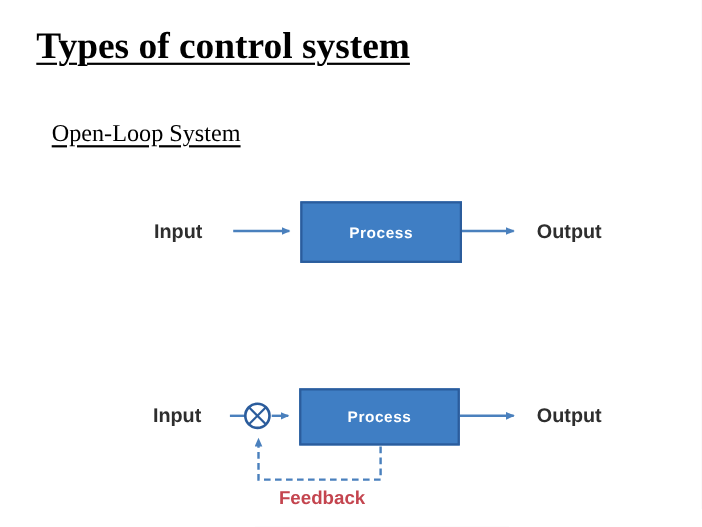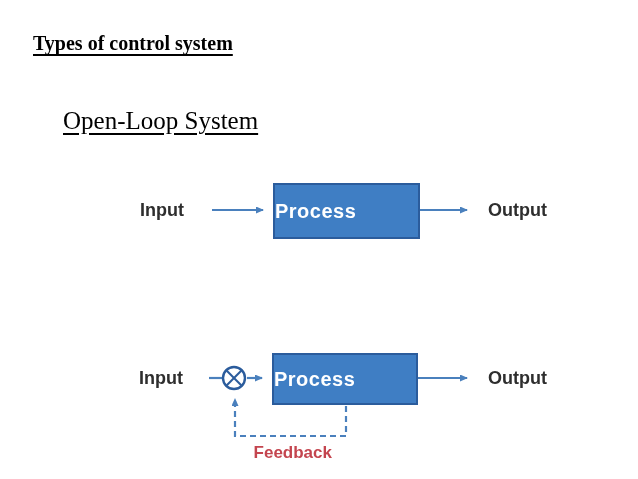--- a/index.html
+++ b/index.html
@@ -17,31 +17,31 @@
   .slide{
     position:relative;
     width:638px;height:479px;
     background:var(--bg);
     overflow:hidden;
     margin:0 auto;
   }
   .title{
     position:absolute;left:33px;top:27px;
     font-family:"Liberation Serif",serif;
-    font-weight:bold;font-size:20px;line-height:32px;
+    font-weight:bold;font-size:34px;line-height:32px;
     color:var(--heading);
     text-decoration:underline;
     text-decoration-thickness:2px;
     text-underline-offset:4px;
     margin:0;
   }
   .subheading{
-    position:absolute;left:63px;
+    position:absolute;left:47px;
     font-family:"Liberation Serif",serif;
-    font-weight:normal;font-size:25px;line-height:29px;
+    font-weight:normal;font-size:22px;line-height:29px;
     color:var(--heading);
     text-decoration:underline;
     text-decoration-thickness:1.5px;
     text-underline-offset:4px;
     margin:0;
   }
   .subheading.open{top:106px;}
   .subheading.closed{top:276px;}
   .connectors{
     position:absolute;left:0;top:0;width:638px;height:479px;
@@ -63,23 +63,23 @@
   }
   .connectors path.fb{
     stroke-dasharray:6 4;
   }
   .ah{fill:var(--arrow);}
   .process-box{
     position:absolute;
     background:var(--box-fill);
     border:2px solid var(--box-border);
     box-sizing:border-box;
-    display:flex;align-items:center;
+    display:flex;align-items:center;justify-content:center;
     color:var(--process-text);
-    font-weight:bold;font-size:20px;
+    font-weight:bold;font-size:14px;
     letter-spacing:0.5px;
   }
   .process-box.d1{left:273px;top:183px;width:147px;height:56px;}
   .process-box.d2{left:272px;top:353px;width:146px;height:52px;}
   .io-label{
     position:absolute;
     color:var(--label);
     font-weight:600;font-size:18px;line-height:22px;
   }
   .io-label.in1{left:140px;top:199px;width:64px;}

